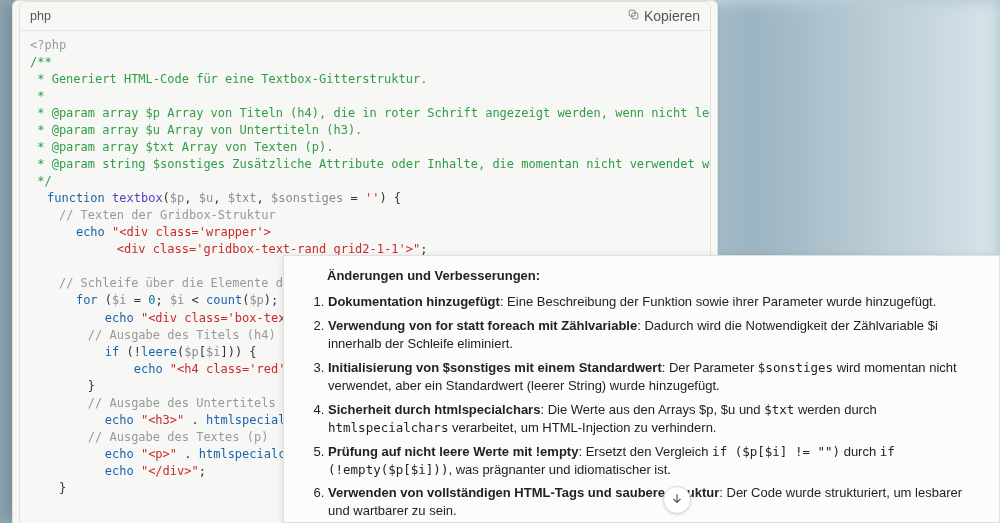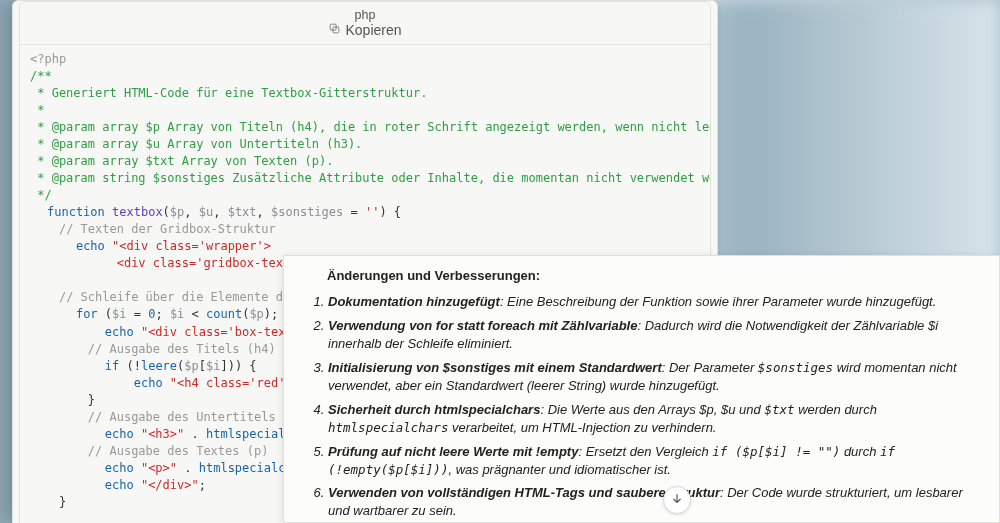--- a/index.html
+++ b/index.html
@@ -37,26 +37,26 @@
   .intro-text code { font-family: ui-monospace, Menlo, Consolas, monospace; font-size: 12.5px; }
   .code-block {
     margin: 0 6px 6px 6px;
     border: 1px solid #e1e1dc;
     border-radius: 6px;
     background: #f7f7f5;
     overflow: hidden;
   }
   .code-header {
     display: flex;
+    justify-content: space-between;
     align-items: center;
     padding: 6px 10px;
     border-bottom: 1px solid #e6e6e1;
     font-size: 12.5px;
     color: #555;
-    flex-direction: column;
   }
   .copy-btn {
     display: inline-flex;
     align-items: center;
     gap: 4px;
     font-size: 14px;
     color: #555;
     cursor: pointer;
   }
   .copy-btn svg { width: 13px; height: 13px; stroke: #666; fill: none; stroke-width: 1.4; }
@@ -96,21 +96,20 @@
   }
   .panel-right h4 {
     font-size: 13px;
     font-weight: 700;
     margin-bottom: 10px;
     margin-left: 17px;
   }
   .panel-right ol {
     padding-left: 18px;
     margin-bottom: 12px;
-    font-style: italic;
   }
   .panel-right ol li {
     margin-bottom: 6px;
     line-height: 1.38;
   }
   .panel-right ol li b { font-weight: 700; }
   .panel-right code, .panel-right .mono {
     font-family: ui-monospace, Menlo, Consolas, monospace;
     font-size: 12.5px;
   }

